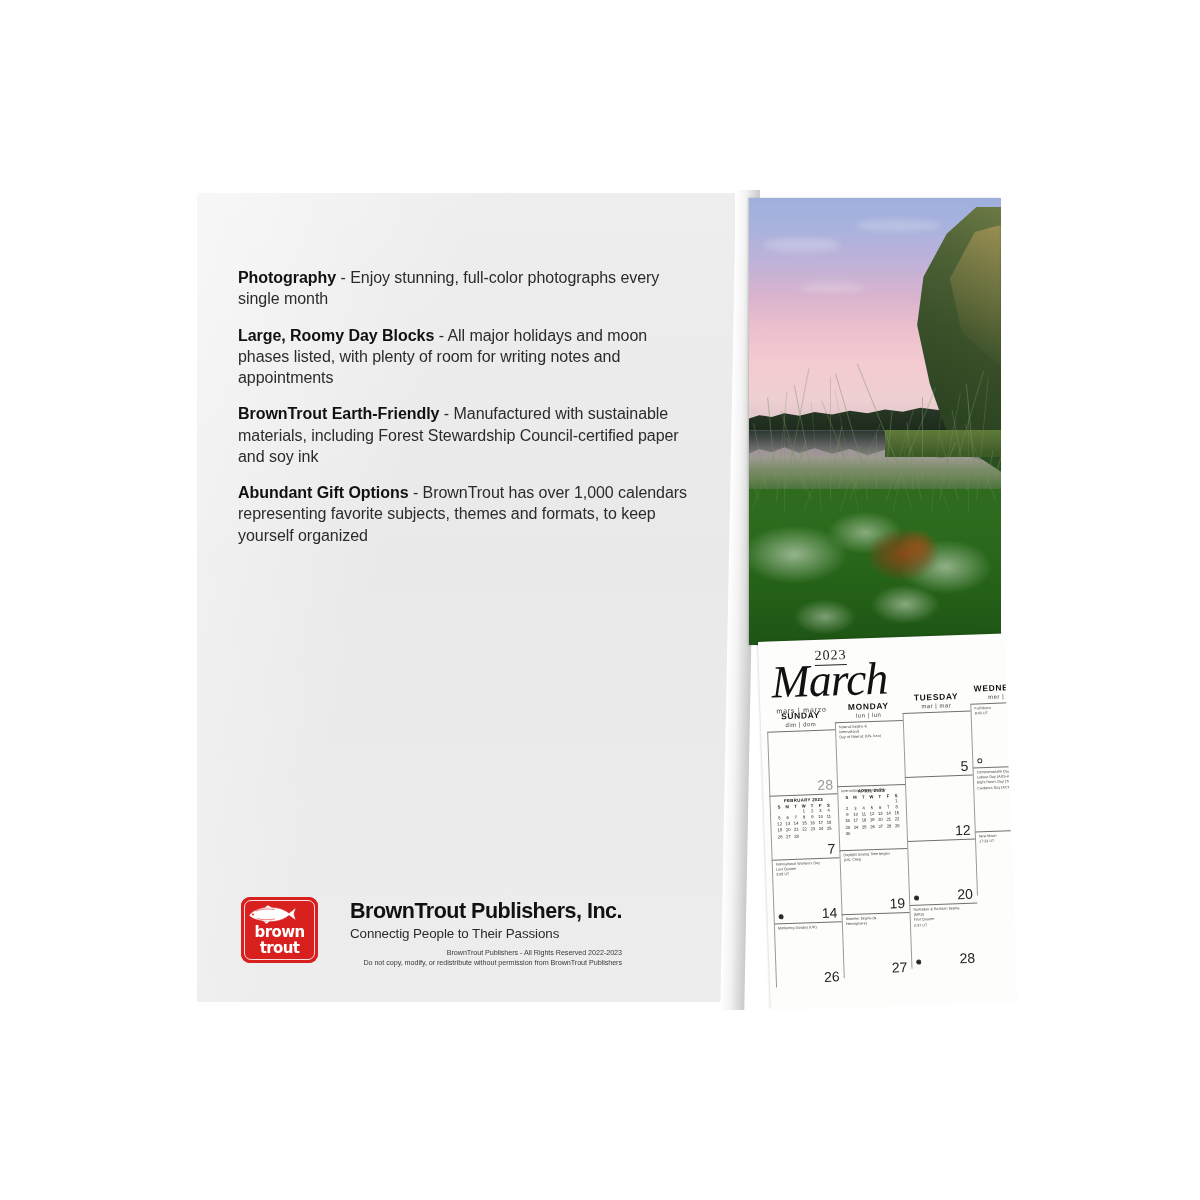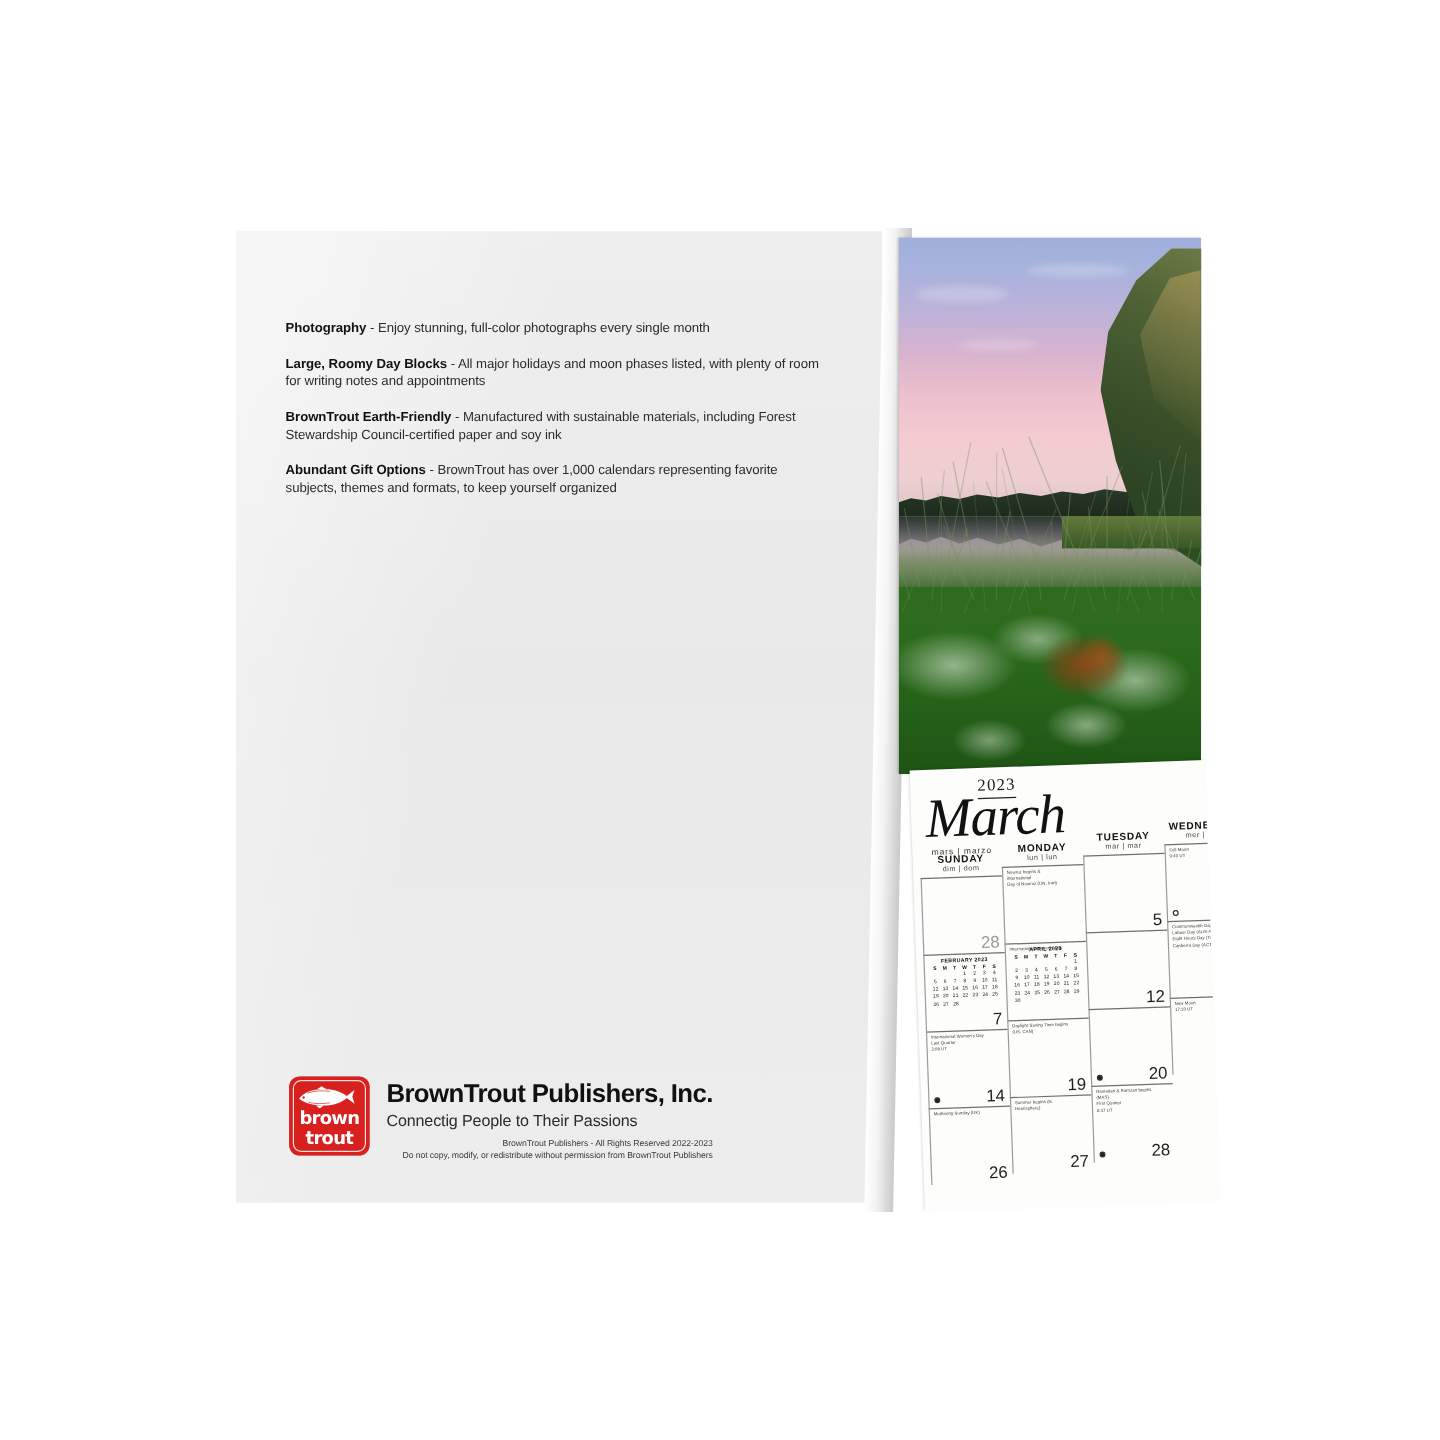--- a/index.html
+++ b/index.html
@@ -30,41 +30,41 @@
     font-weight:bold;
     line-height:1.22;
     letter-spacing:-0.3px;
     color:#1a1a1a;
     margin:0 0 26px 0;
   }
   #headline .hl-line{display:block;}
 
   .feature{
     margin:0 0 15px 0;
-    font-size:11px;
+    font-size:16px;
     line-height:1.33;
     color:#2b2b2b;
     letter-spacing:-0.05px;
   }
   .feature .f-term{
     font-weight:bold;
     color:#111111;
   }
   .feature .f-dash{color:#2b2b2b;}
 
   
   #brand-footer{
     position:absolute;
     left:241px; top:897px;
     width:420px; height:72px;
     display:flex;
     align-items:flex-start;
   }
   #logo-badge{
-    width:67px;height:66px;
+    width:77px;height:66px;
     background:#d8201f;
     border-radius:9px;
     position:relative;
     flex:0 0 auto;
     box-shadow:inset 0 0 0 2px #d8201f;
     overflow:hidden;
   }
   #logo-badge .badge-inner{
     position:absolute;inset:3px;
     border:1.5px solid rgba(255,255,255,0.85);
@@ -79,21 +79,21 @@
     color:#ffffff;
     font-family:"DejaVu Sans", sans-serif;
     font-weight:bold;
     font-size:15px;
     line-height:16px;
     letter-spacing:-0.6px;
   }
   #logo-word span{display:block;}
 
   #brand-text{
-    margin-left:14px;
+    margin-left:32px;
     padding-top:3px;
   }
   #brand-name{
     font-size:21.5px;
     font-weight:bold;
     color:#111111;
     letter-spacing:-0.5px;
     line-height:1.06;
   }
   #brand-tagline{

